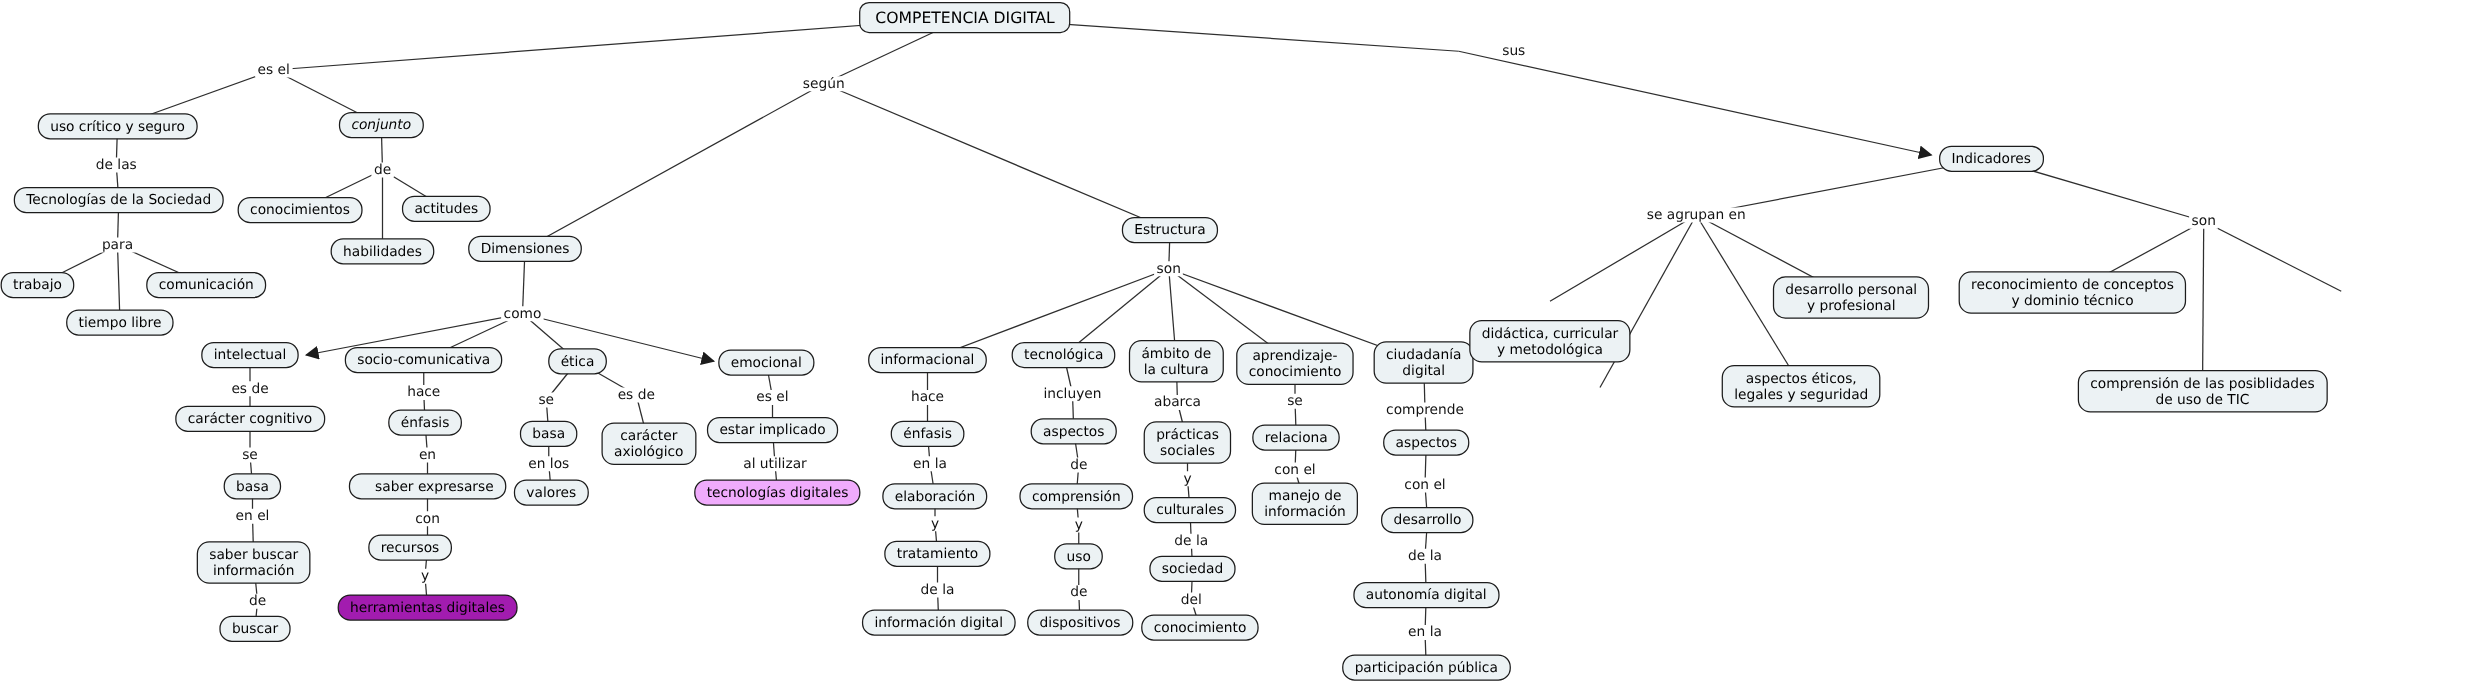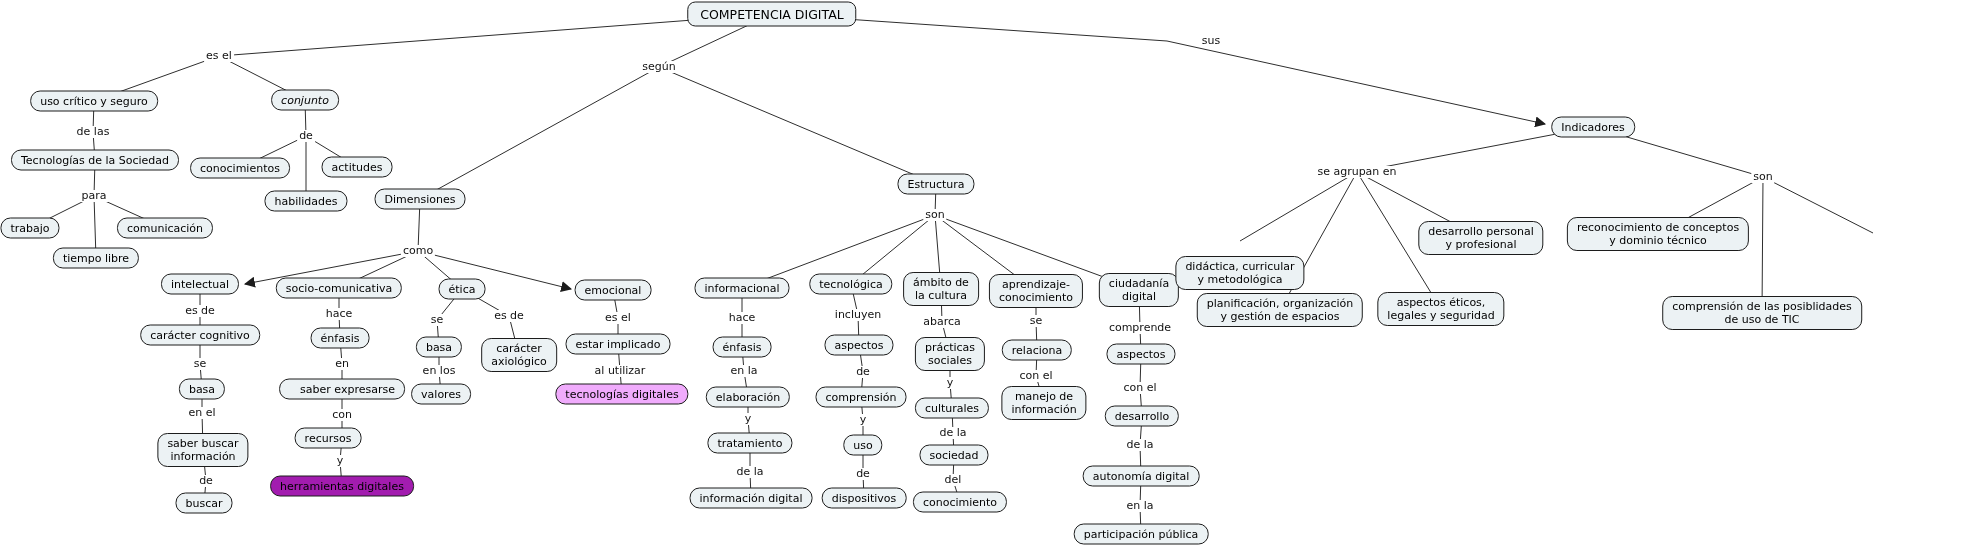--- a/index.html
+++ b/index.html
@@ -249,22 +249,20 @@
 información</div>
     <div class="concept" style="left: 1139px; top: 290px; background: rgb(236, 242, 244); border-color: rgb(28, 28, 28);">ciudadanía
 digital</div>
     <div class="concept" style="left: 1141px; top: 354px; background: rgb(236, 242, 244); border-color: rgb(28, 28, 28);">aspectos</div>
     <div class="concept" style="left: 1142px; top: 416px; background: rgb(236, 242, 244); border-color: rgb(28, 28, 28);">desarrollo</div>
     <div class="concept" style="left: 1141px; top: 476px; background: rgb(236, 242, 244); border-color: rgb(28, 28, 28);">autonomía digital</div>
     <div class="concept" style="left: 1141px; top: 534px; background: rgb(236, 242, 244); border-color: rgb(28, 28, 28);">participación pública</div>
     <div class="concept" style="left: 1593px; top: 127px; background: rgb(236, 242, 244); border-color: rgb(28, 28, 28);">Indicadores</div>
     <div class="concept" style="left: 1240px; top: 241px; background: rgb(236, 242, 244); border-color: rgb(28, 28, 28); margin-top: 32px;">didáctica, curricular
 y metodológica</div>
-    <div class="concept" style="left: 1280px; top: 310px; background: rgb(236, 242, 244); border-color: rgb(28, 28, 28);">planificación, organización
-y gestión de espacios</div>
     <div class="concept" style="left: 1481px; top: 238px; background: rgb(236, 242, 244); border-color: rgb(28, 28, 28);">desarrollo personal
 y profesional</div>
     <div class="concept" style="left: 1441px; top: 309px; background: rgb(236, 242, 244); border-color: rgb(28, 28, 28);">aspectos éticos,
 legales y seguridad</div>
     <div class="concept" style="left: 1658px; top: 234px; background: rgb(236, 242, 244); border-color: rgb(28, 28, 28);">reconocimiento de conceptos
 y dominio técnico</div>
     <div class="concept" style="left: 1762px; top: 313px; background: rgb(236, 242, 244); border-color: rgb(28, 28, 28);">comprensión de las posiblidades
 de uso de TIC</div>
   </div>
 

